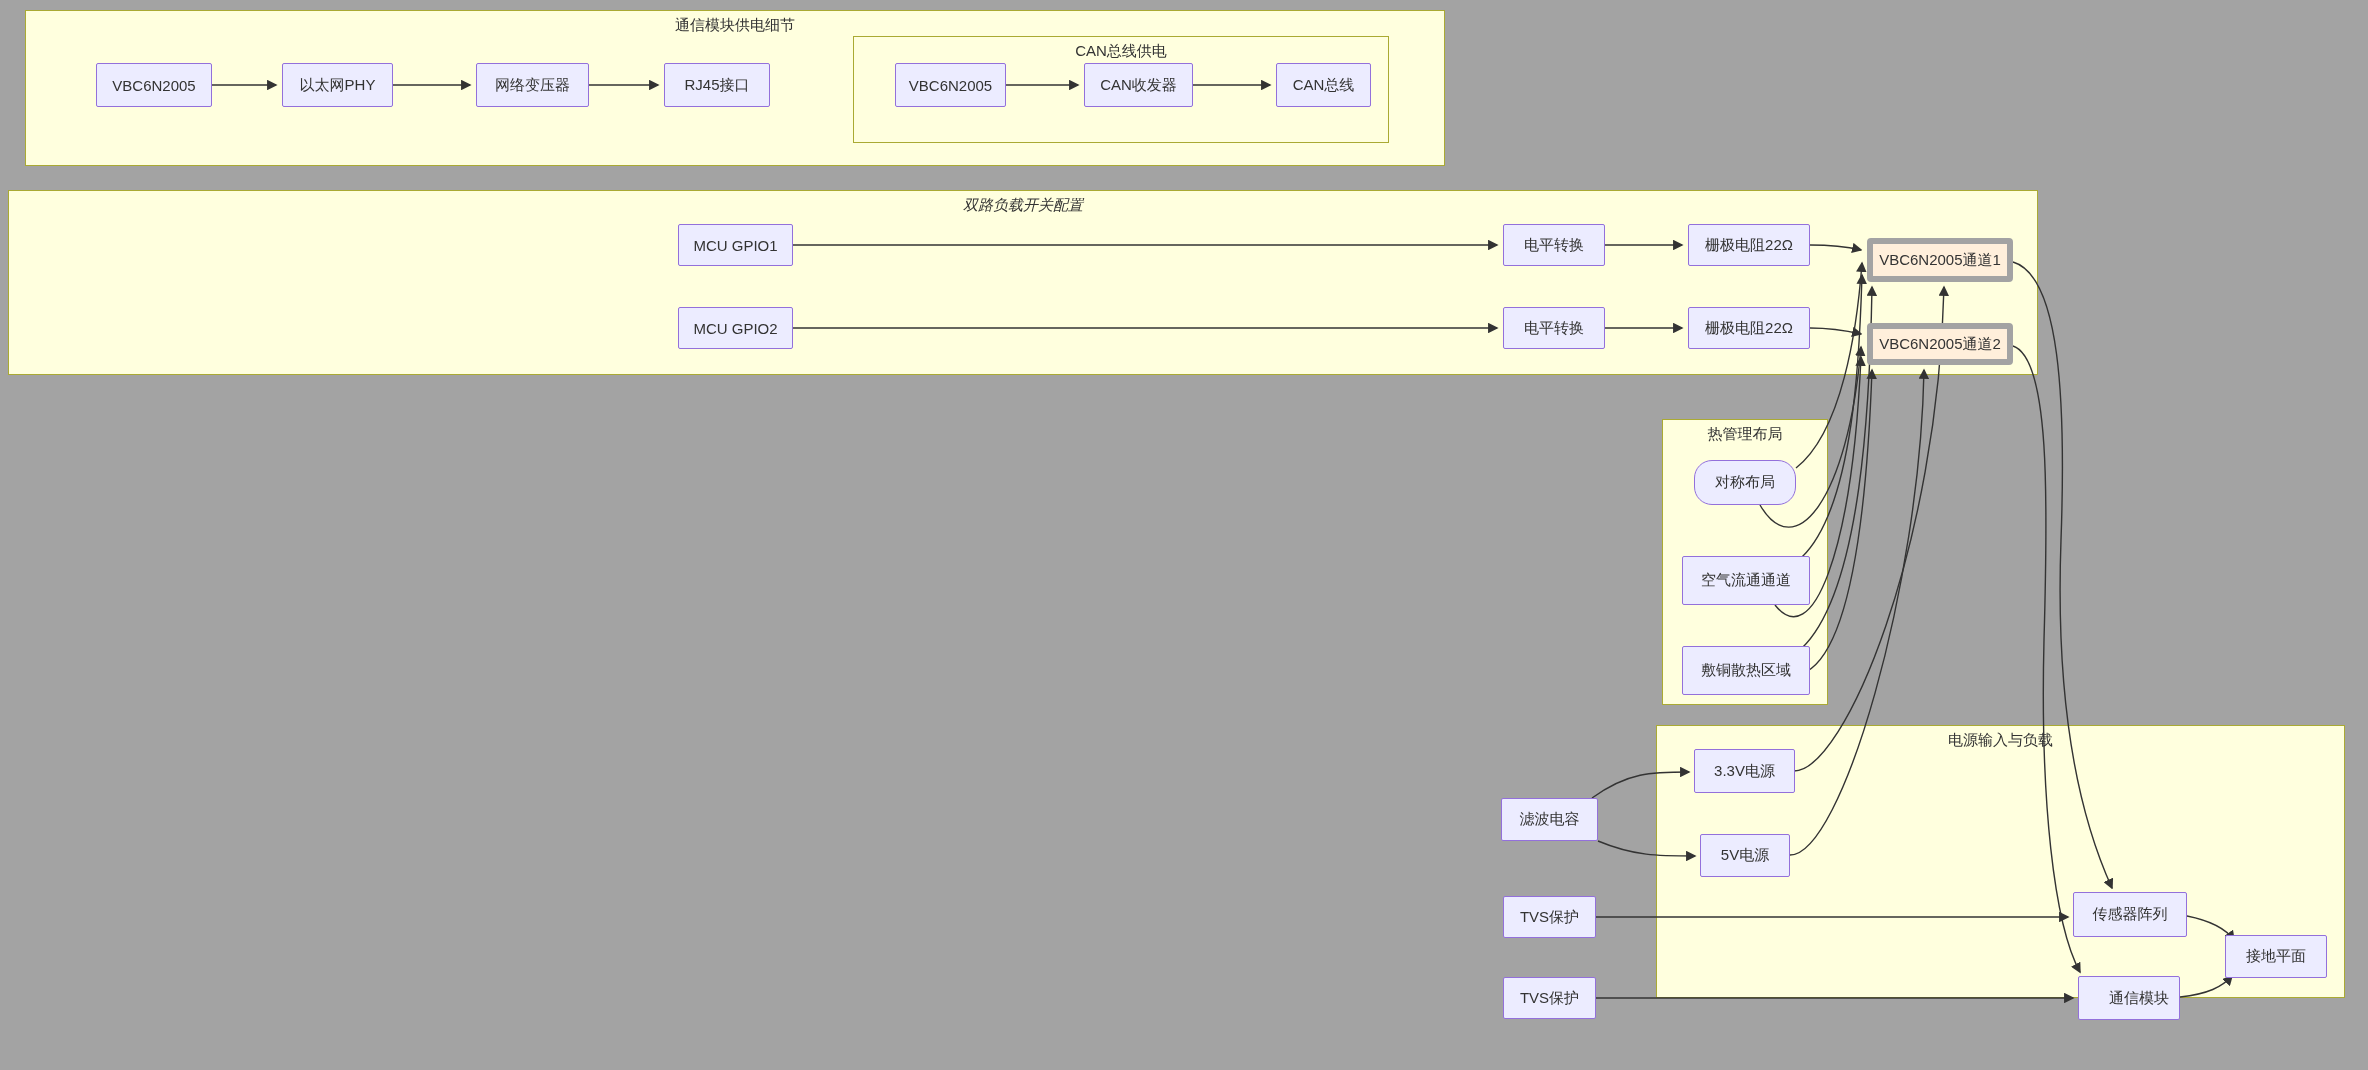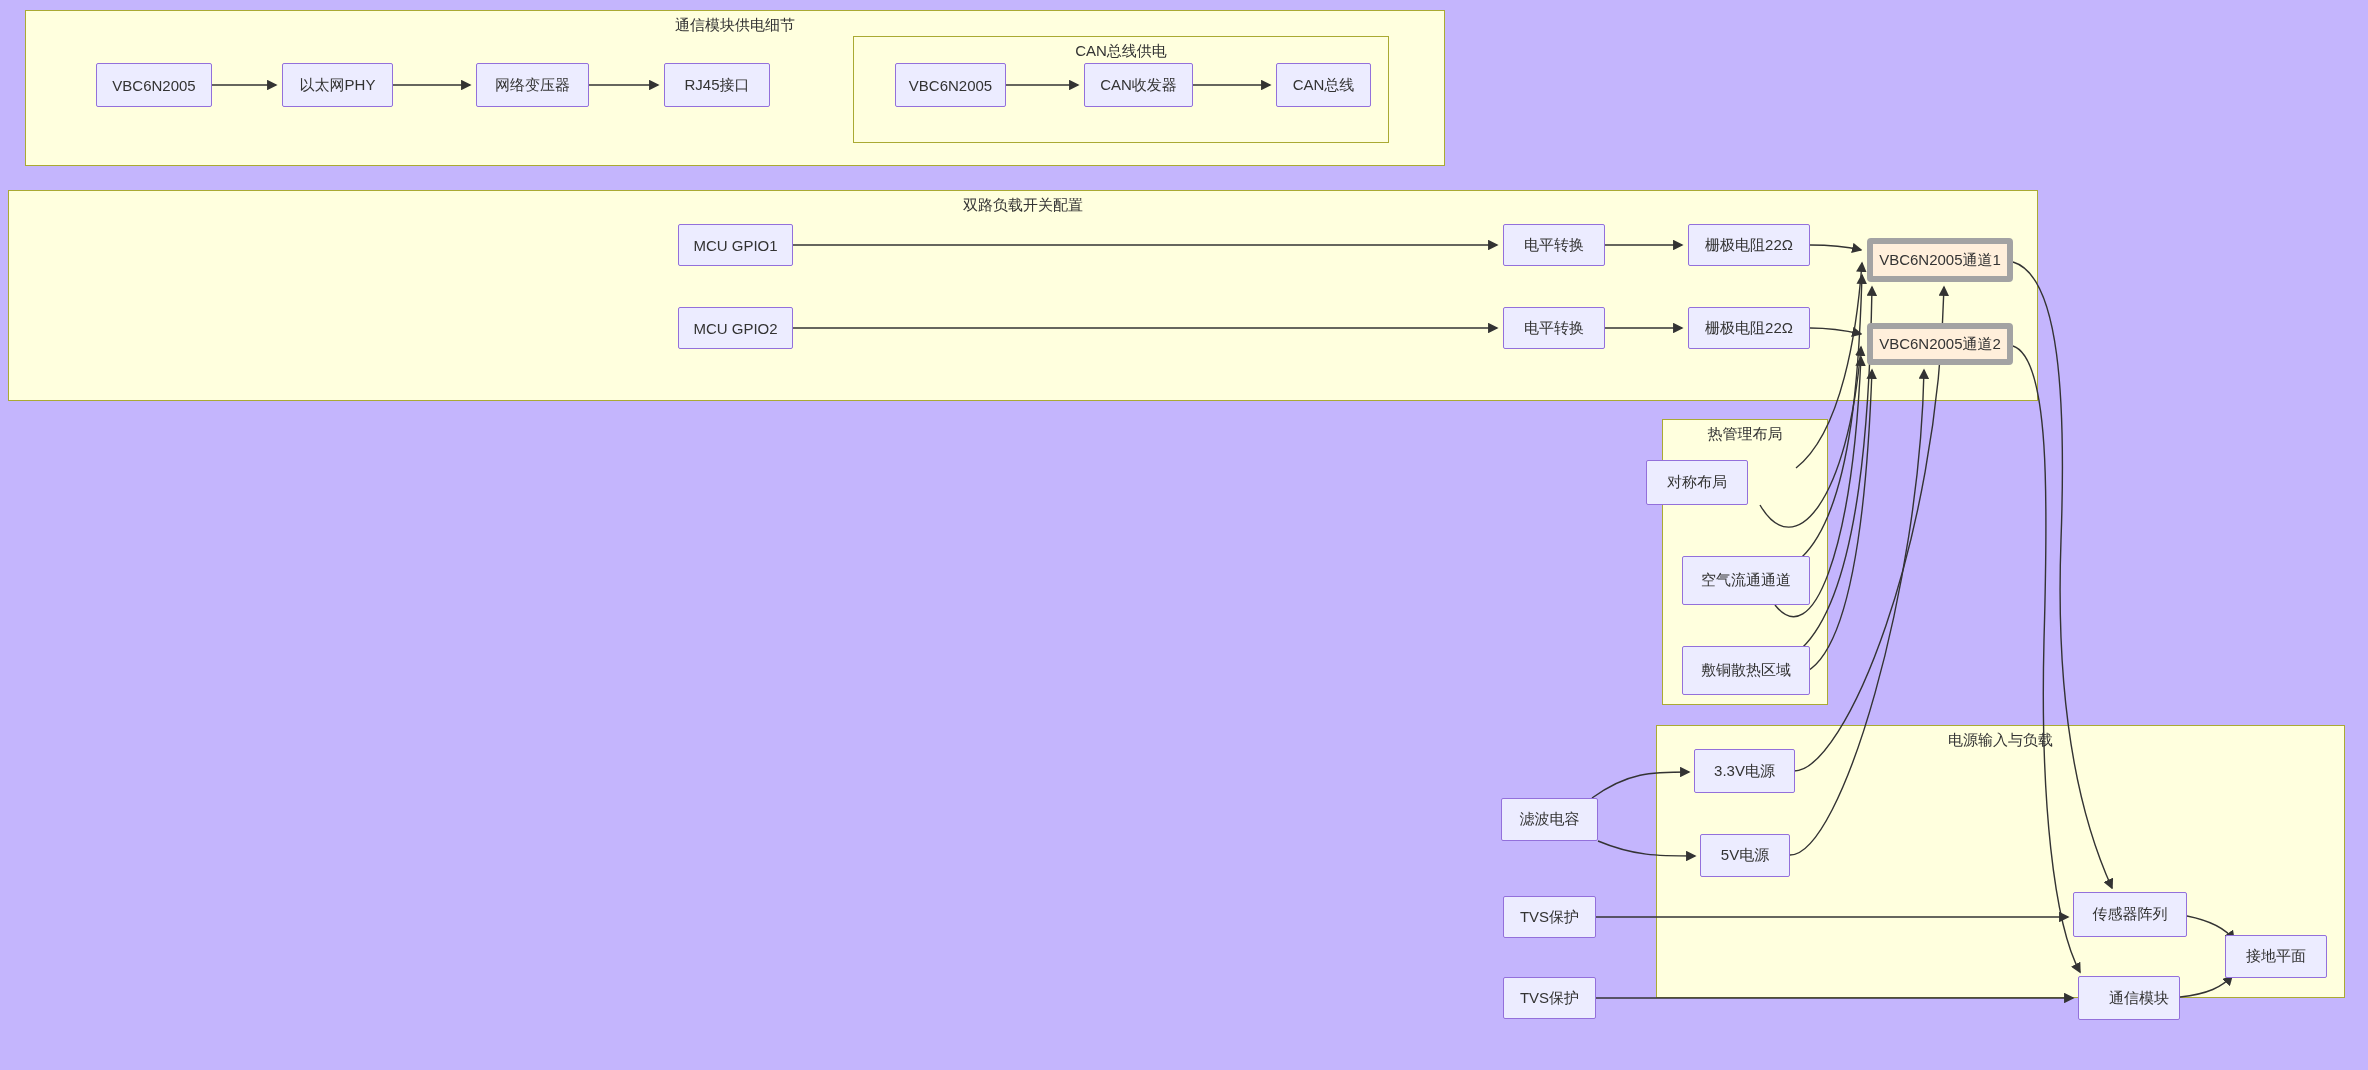--- a/index.html
+++ b/index.html
@@ -1,37 +1,37 @@
 <!DOCTYPE html>
 <html><head>
 <meta charset="utf-8">
 <style>
   html,body{margin:0;padding:0;background:#ffffff;}
   body{width:2368px;height:1070px;font-family:"Liberation Sans",sans-serif;}
-  #canvas{position:relative;width:2368px;height:1070px;background:#c4b5fd;overflow:hidden;color:#333333;}
+  #canvas{position:relative;width:2368px;height:1070px;background:#a3a3a3;overflow:hidden;color:#333333;}
   .group{position:absolute;background:#ffffde;border:1px solid #aaaa33;z-index:0;box-sizing:border-box;}
   .gtitle{position:absolute;left:0;right:0;top:5px;text-align:center;font-size:15px;color:#333333;white-space:nowrap;}
   svg.edges{position:absolute;left:0;top:0;z-index:1;}
   .node{position:absolute;display:flex;align-items:center;justify-content:center;background:#ececff;
         border:1.3px solid #9370db;border-radius:2px;font-size:15px;color:#333333;z-index:2;
         box-sizing:border-box;white-space:nowrap;text-align:right;}
   .node.accent{background:#ffefdb;border:6px solid #a3a3a3;border-radius:4px;}
 </style>
 </head>
 <body>
 
 <div id="canvas">
 
   <div class="group" style="left:25px;top:10px;width:1420px;height:156px;">
     <div class="gtitle">通信模块供电细节</div>
   </div>
   <div class="group" style="left:853px;top:36px;width:536px;height:107px;">
     <div class="gtitle">CAN总线供电</div>
   </div>
-  <div class="group" style="left:8px;top:190px;width:2030px;height:211px;">
+  <div class="group" style="left:8px;top:190px;width:2030px;height:185px;font-style:italic;">
     <div class="gtitle">双路负载开关配置</div>
   </div>
   <div class="group" style="left:1662px;top:419px;width:166px;height:286px;">
     <div class="gtitle">热管理布局</div>
   </div>
   <div class="group" style="left:1656px;top:725px;width:689px;height:273px;">
     <div class="gtitle">电源输入与负载</div>
   </div>
 
   <svg class="edges" width="2368" height="1070" viewBox="0 0 2368 1070">
@@ -118,21 +118,21 @@
   <div class="node" style="left:1688px;top:307px;width:122px;height:42px;">
       <span>栅极电阻22Ω</span>
     </div>
   <div class="node accent" style="left:1867px;top:238px;width:146px;height:44px;">
       <span>VBC6N2005通道1</span>
     </div>
   <div class="node accent" style="left:1867px;top:323px;width:146px;height:42px;">
       <span>VBC6N2005通道2</span>
     </div>
 
-  <div class="node" style="left:1646px;top:460px;width:102px;height:45px;">
+  <div class="node" style="left:1694px;top:460px;width:102px;height:45px;border-radius:18px;">
       <span>对称布局</span>
     </div>
   <div class="node" style="left:1682px;top:556px;width:128px;height:49px;">
       <span>空气流通通道</span>
     </div>
   <div class="node" style="left:1682px;top:646px;width:128px;height:49px;">
       <span>敷铜散热区域</span>
     </div>
 
   <div class="node" style="left:1501px;top:798px;width:97px;height:43px;">

